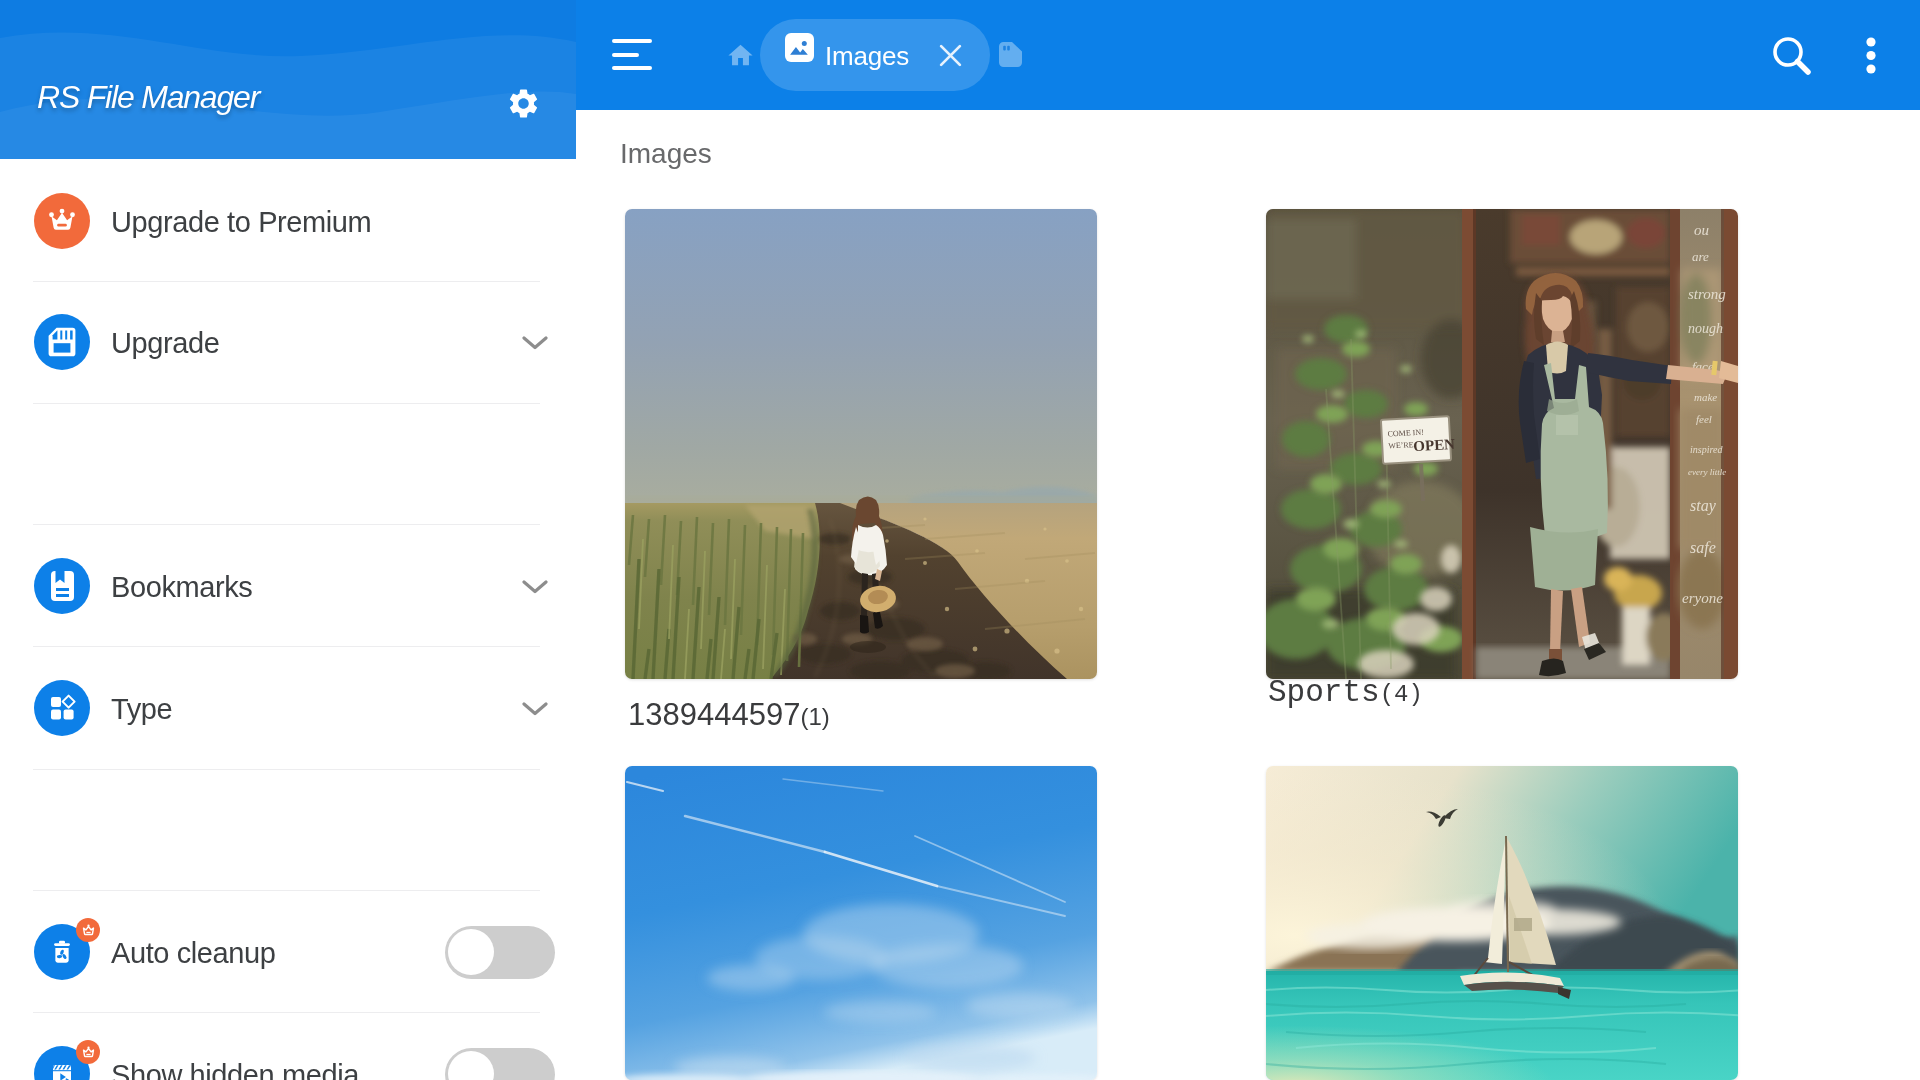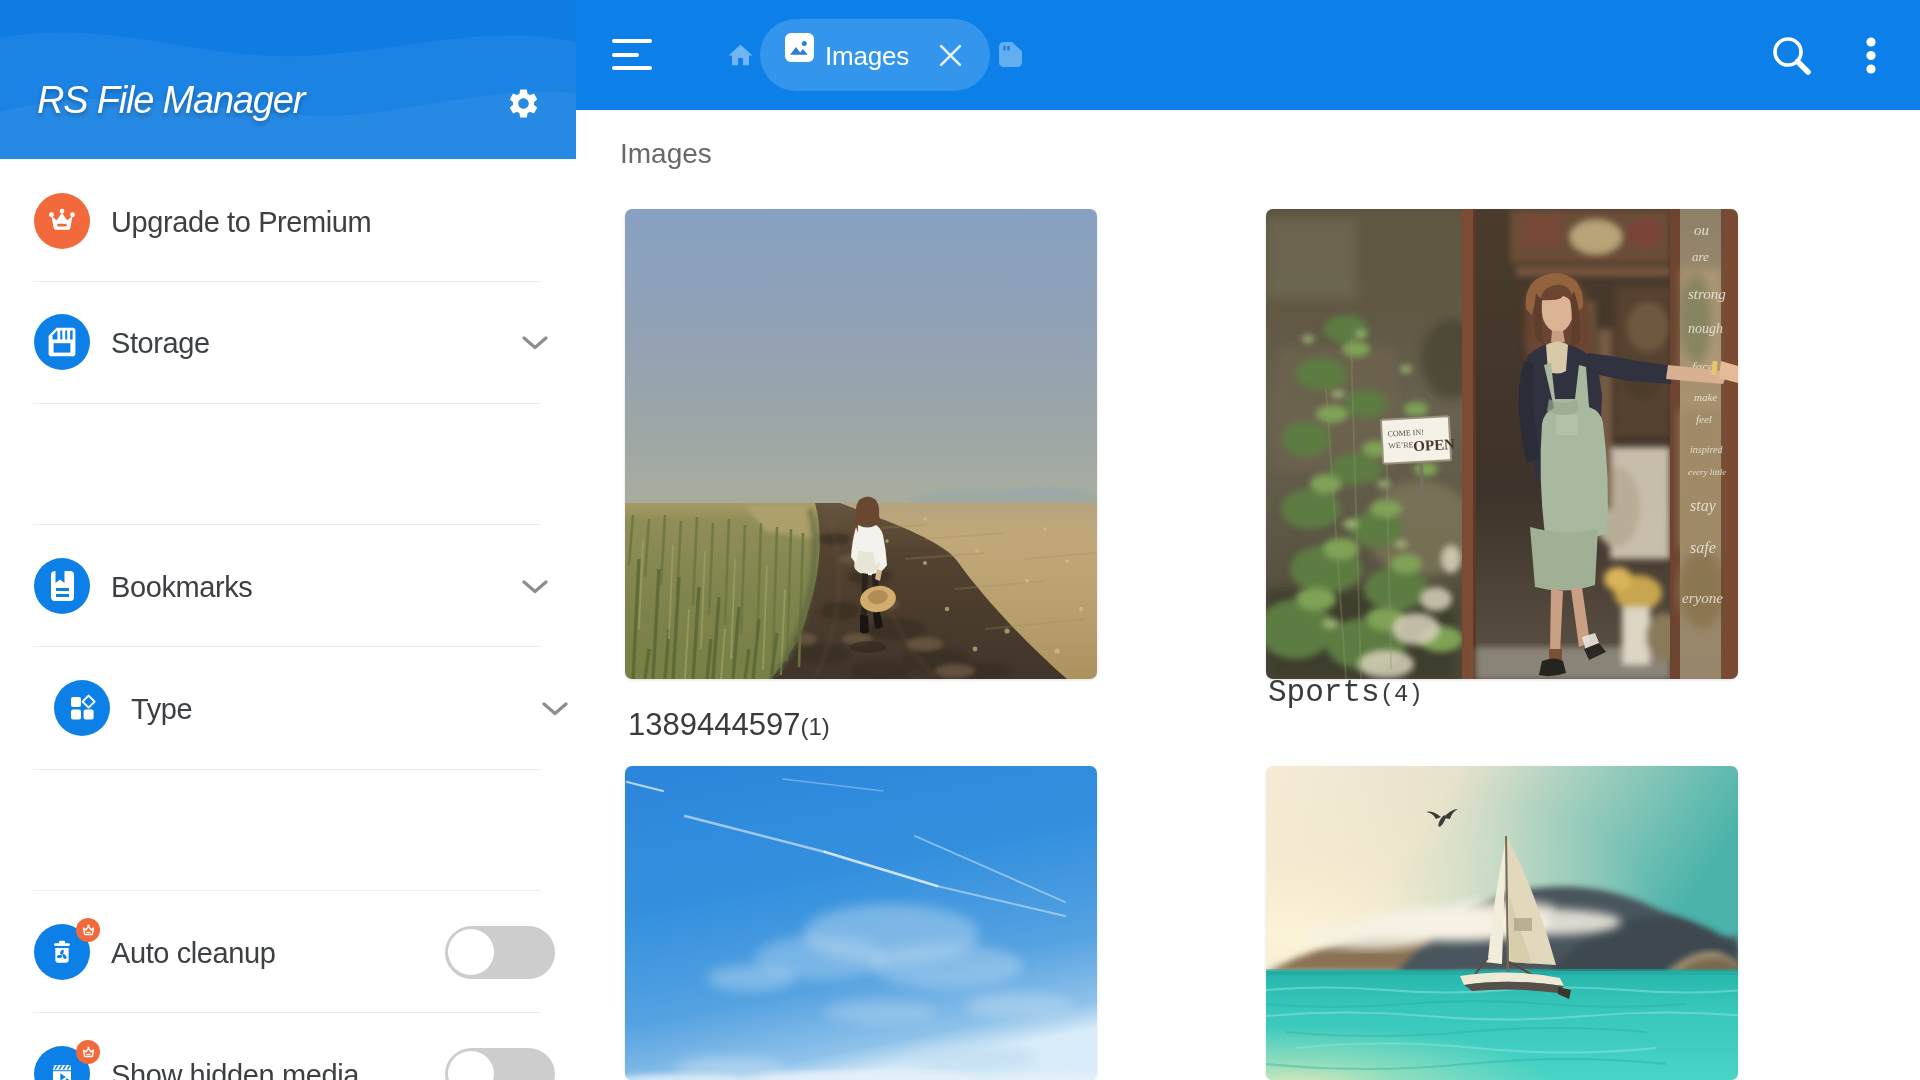--- a/index.html
+++ b/index.html
@@ -8,21 +8,21 @@
   
   #topbar{position:absolute;left:0;top:0;width:1920px;height:110px;background:#0c80e8;}
   .hline{position:absolute;left:612px;height:4px;border-radius:2px;background:#fff;}
   #pill{position:absolute;left:760px;top:19px;width:230px;height:72px;border-radius:36px;
     background:rgba(255,255,255,0.17);}
   #pillicon{position:absolute;left:25px;top:14px;width:29px;height:29px;border-radius:6px;background:#fff;}
   #pilltext{position:absolute;left:65px;top:22px;font-size:26px;color:#fff;letter-spacing:-0.2px;}
   
   #sidebar{position:absolute;left:0;top:0;width:578px;height:1080px;background:#ffffff;}
   #sideheader{position:absolute;left:0;top:0;width:576px;height:159px;background:#0e7ce2;overflow:hidden;}
-  #apptitle{position:absolute;left:37px;top:79px;font-size:38px;font-style:italic;color:#fff;
+  #apptitle{position:absolute;left:37px;top:79px;font-size:32px;font-style:italic;color:#fff;
     text-shadow:0 3px 4px rgba(0,0,0,0.26);letter-spacing:-1.2px;}
   .row{position:absolute;left:0;width:578px;height:122px;}
   .cicon{position:absolute;left:34px;top:0;width:56px;height:56px;border-radius:28px;background:#0d80e8;}
   .rtext{position:absolute;left:111px;font-size:29px;color:#3d4043;letter-spacing:-0.4px;}
   .divider{position:absolute;left:33px;width:507px;height:1px;background:#ededef;}
   .chev{position:absolute;left:522px;}
   .toggle{position:absolute;left:445px;width:110px;height:53px;border-radius:27px;background:#cdcdcd;}
   .knob{position:absolute;left:3px;top:3.5px;width:46px;height:46px;border-radius:23px;background:#fff;}
   .badge{position:absolute;width:24px;height:24px;border-radius:12px;background:#f26a3b;}
   
@@ -527,21 +527,21 @@
   </g>
 
   <g fill="#3c3c34">
     <ellipse cx="176" cy="55" rx="2.2" ry="6.5" transform="rotate(28 176 55)"></ellipse>
     <path d="M175 51 q-9 -7 -15 -5 q7 1 10 7 z"></path>
     <path d="M177 52 q8 -9 15 -9 q-6 3 -8 10 z"></path>
   </g>
 </svg>
 </div>
 
-<div class="clabel" style="left:628px;top:697px;margin-top:10px;">1389444597<span class="cnt">(1)</span></div>
+<div class="clabel" style="left:628px;top:697px;">1389444597<span class="cnt">(1)</span></div>
 <div class="clabel" style="left:1268px;top:675px;font-family:Liberation Mono, monospace;">Sports<span class="cnt">(4)</span></div>
 
 <div id="sidebar">
   <div class="abs" style="left:576px;top:0;width:2px;height:110px;background:#0c80e8;"></div>
   <div id="sideheader">
     <svg class="abs" style="left:0;top:0" width="576" height="159" viewBox="0 0 576 159">
       <rect width="576" height="159" fill="#0e7ce2"></rect>
       <path fill="rgba(255,255,255,0.055)" d="M0 38 C 110 18 200 60 300 56 C 400 52 490 22 576 42 L576 159 L0 159 Z"></path>
       <path fill="rgba(255,255,255,0.05)" d="M0 112 C 140 74 260 130 380 112 C 470 98 530 86 576 94 L576 159 L0 159 Z"></path>
     </svg>
@@ -570,21 +570,21 @@
     <div class="cicon">
       <svg class="abs" style="left:14px;top:13px" width="28" height="30" viewBox="0 0 28 30">
         <path fill="#fff" d="M8.6 0.8 h16 a2.8 2.8 0 0 1 2.8 2.8 v22.8 a2.8 2.8 0 0 1 -2.8 2.8 h-21.2 a2.8 2.8 0 0 1 -2.8 -2.8 v-17.6 z"></path>
         <path fill="#0d80e8" d="M9.2 3.4 h15.4 v9 h-20 v-4.2 z"></path>
         <rect fill="#fff" x="9.4" y="2.6" width="2.9" height="10.6"></rect>
         <rect fill="#fff" x="14.3" y="2.6" width="2.9" height="10.6"></rect>
         <rect fill="#fff" x="19.2" y="2.6" width="2.9" height="10.6"></rect>
         <rect fill="#0d80e8" x="5.6" y="16.2" width="16.8" height="9.4"></rect>
       </svg>
     </div>
-    <div class="rtext" style="top:13px;">Storage</div>
+    <div class="rtext" style="top:13px;">Upgrade</div>
     <svg class="chev" style="top:22px;" width="26" height="14" viewBox="0 0 26 14">
       <path fill="none" stroke="#8d8d8d" stroke-width="3.2" stroke-linecap="round" stroke-linejoin="round" d="M2 2 L13 11.5 L24 2"></path>
     </svg>
   </div>
   <div class="divider" style="top:403px;"></div>
 
   <div class="divider" style="top:524px;"></div>
 
   <div class="row" style="top:558px;">
     <div class="cicon">
@@ -595,21 +595,21 @@
         <rect fill="#0d80e8" x="6" y="24" width="13" height="3"></rect>
       </svg>
     </div>
     <div class="rtext" style="top:13px;">Bookmarks</div>
     <svg class="chev" style="top:22px;" width="26" height="14" viewBox="0 0 26 14">
       <path fill="none" stroke="#8d8d8d" stroke-width="3.2" stroke-linecap="round" stroke-linejoin="round" d="M2 2 L13 11.5 L24 2"></path>
     </svg>
   </div>
   <div class="divider" style="top:646px;"></div>
 
-  <div class="row" style="top:680px;margin-left:20px;">
+  <div class="row" style="top:680px;">
     <div class="cicon">
       <svg class="abs" style="left:12px;top:12px" width="32" height="32" viewBox="0 0 32 32">
         <rect fill="#fff" x="5" y="5" width="10" height="10" rx="2"></rect>
         <rect fill="#fff" x="5" y="17.6" width="10" height="10" rx="2"></rect>
         <rect fill="#fff" x="17.6" y="17.6" width="10" height="10" rx="2"></rect>
         <path fill="none" stroke="#fff" stroke-width="2" stroke-linejoin="round" d="M22.6 3.6 L28.6 9.6 L22.6 15.6 L16.6 9.6 Z"></path>
       </svg>
     </div>
     <div class="rtext" style="top:13px;">Type</div>
     <svg class="chev" style="top:22px;" width="26" height="14" viewBox="0 0 26 14">

